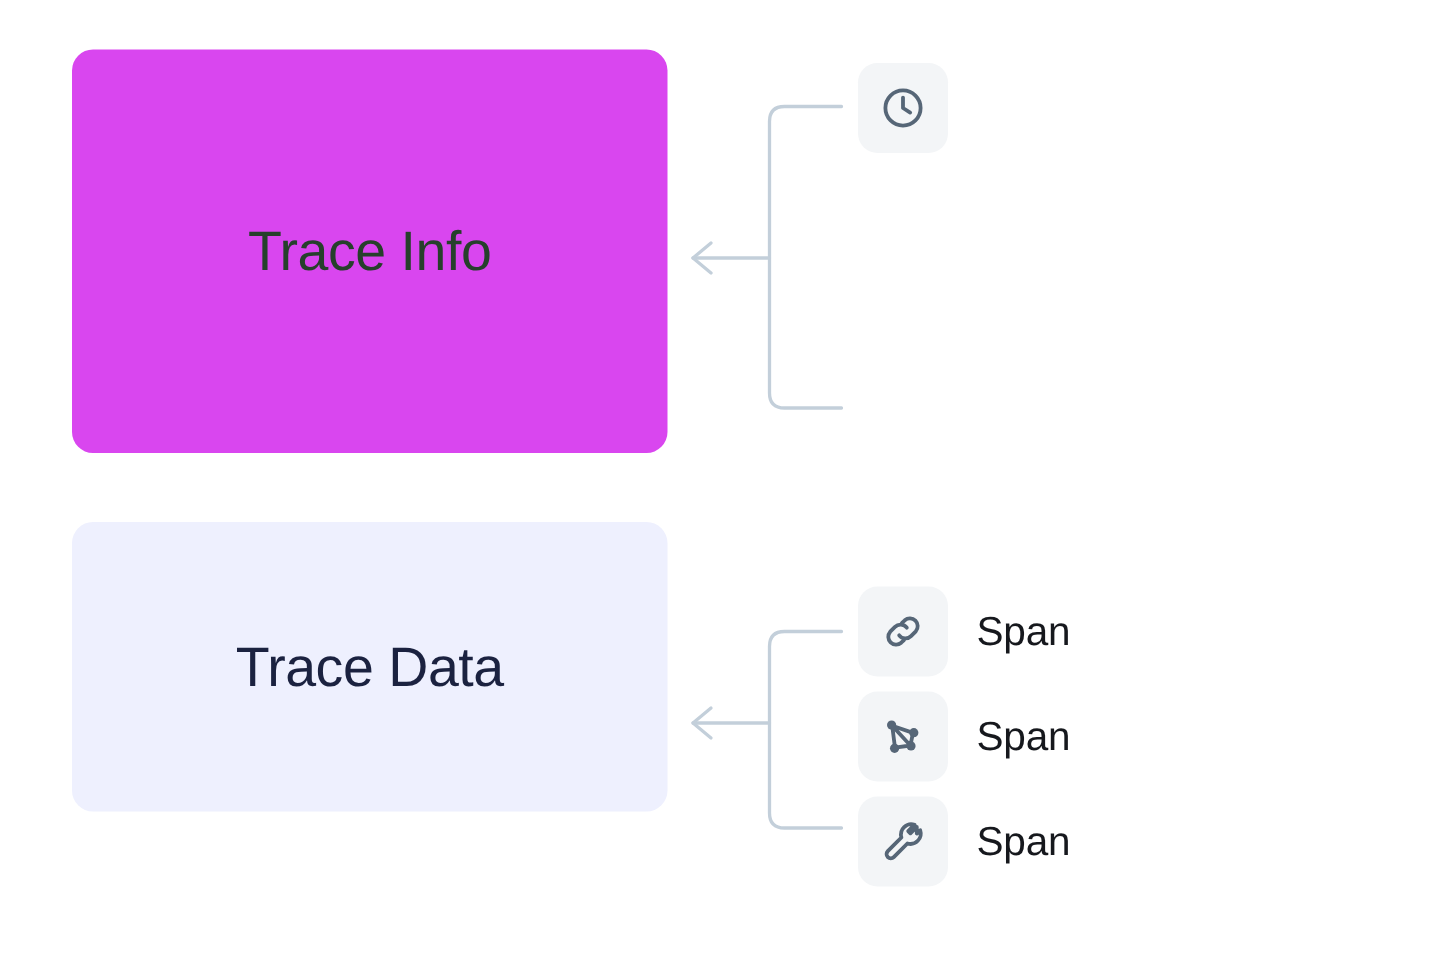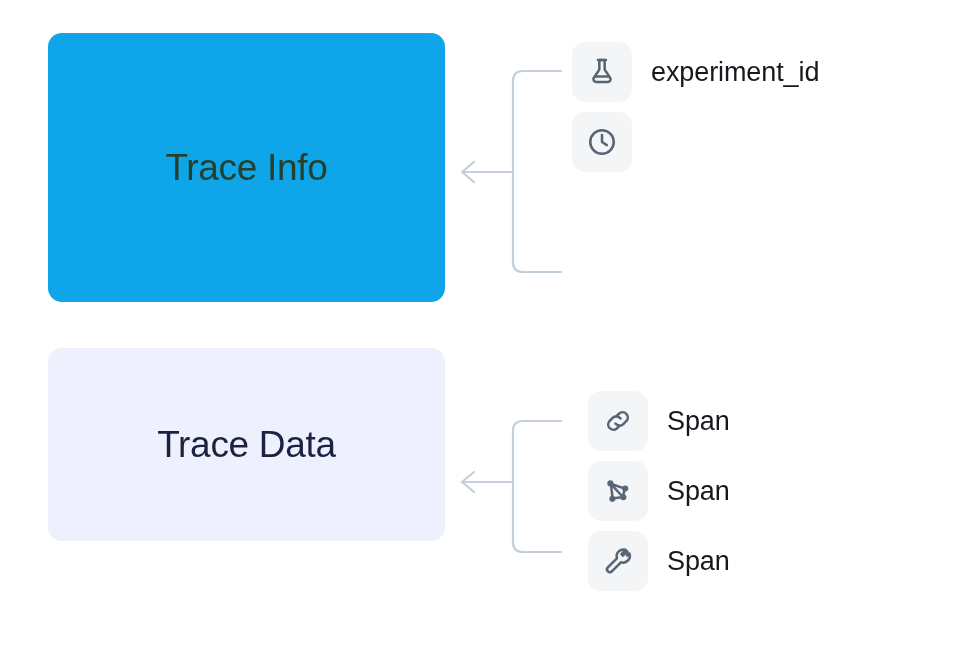--- a/index.html
+++ b/index.html
@@ -36,41 +36,41 @@
     letter-spacing: -0.3px;
     line-height: 1;
     white-space: nowrap;
   }
 
   #box-trace-info {
     left: 48px;
     top: 33px;
     width: 397px;
     height: 269px;
-    background: #0ea5e9;
+    background: #d946ef;
   }
   #box-trace-info .group-label { color: #26402b; }
 
   #box-trace-data {
     left: 48px;
     top: 348px;
     width: 397px;
     height: 193px;
     background: #eef0fe;
   }
   #box-trace-data .group-label { color: #1b2240; }
 
   
   .rows {
     position: absolute;
     display: flex;
     flex-direction: column;
   }
   #rows-trace-info { left: 572px; top: 42px; gap: 10px; }
-  #rows-trace-data { left: 588px; top: 391px; gap: 10px; }
+  #rows-trace-data { left: 572px; top: 391px; gap: 10px; }
 
   .row {
     display: flex;
     align-items: center;
     gap: 19px;
     height: 60px;
   }
 
   .icon-tile {
     width: 60px;
@@ -143,30 +143,20 @@
   <div class="group-box" id="box-trace-info">
     <span class="group-label">Trace Info</span>
   </div>
 
   <div class="group-box" id="box-trace-data">
     <span class="group-label">Trace Data</span>
   </div>
 
   <div class="rows" id="rows-trace-info">
 
-    <div class="row">
-      <span class="icon-tile">
-        <svg viewBox="0 0 24 24">
-          <path d="M10 3h4v7.2l4.1 6.1c.9 1.4-.1 3.2-1.8 3.2H7.7c-1.7 0-2.7-1.8-1.8-3.2L10 10.2V3z"></path>
-          <path d="M9 3h6"></path>
-          <path d="M7.1 15.4h9.8"></path>
-        </svg>
-      </span>
-      <span class="row-label">experiment_id</span>
-    </div>
 
     <div class="row">
       <span class="icon-tile">
         <svg viewBox="0 0 24 24">
           <circle cx="12" cy="12" r="8.8"></circle>
           <path d="M12 6.8V12l3.6 2.3"></path>
         </svg>
       </span>
     </div>
 

